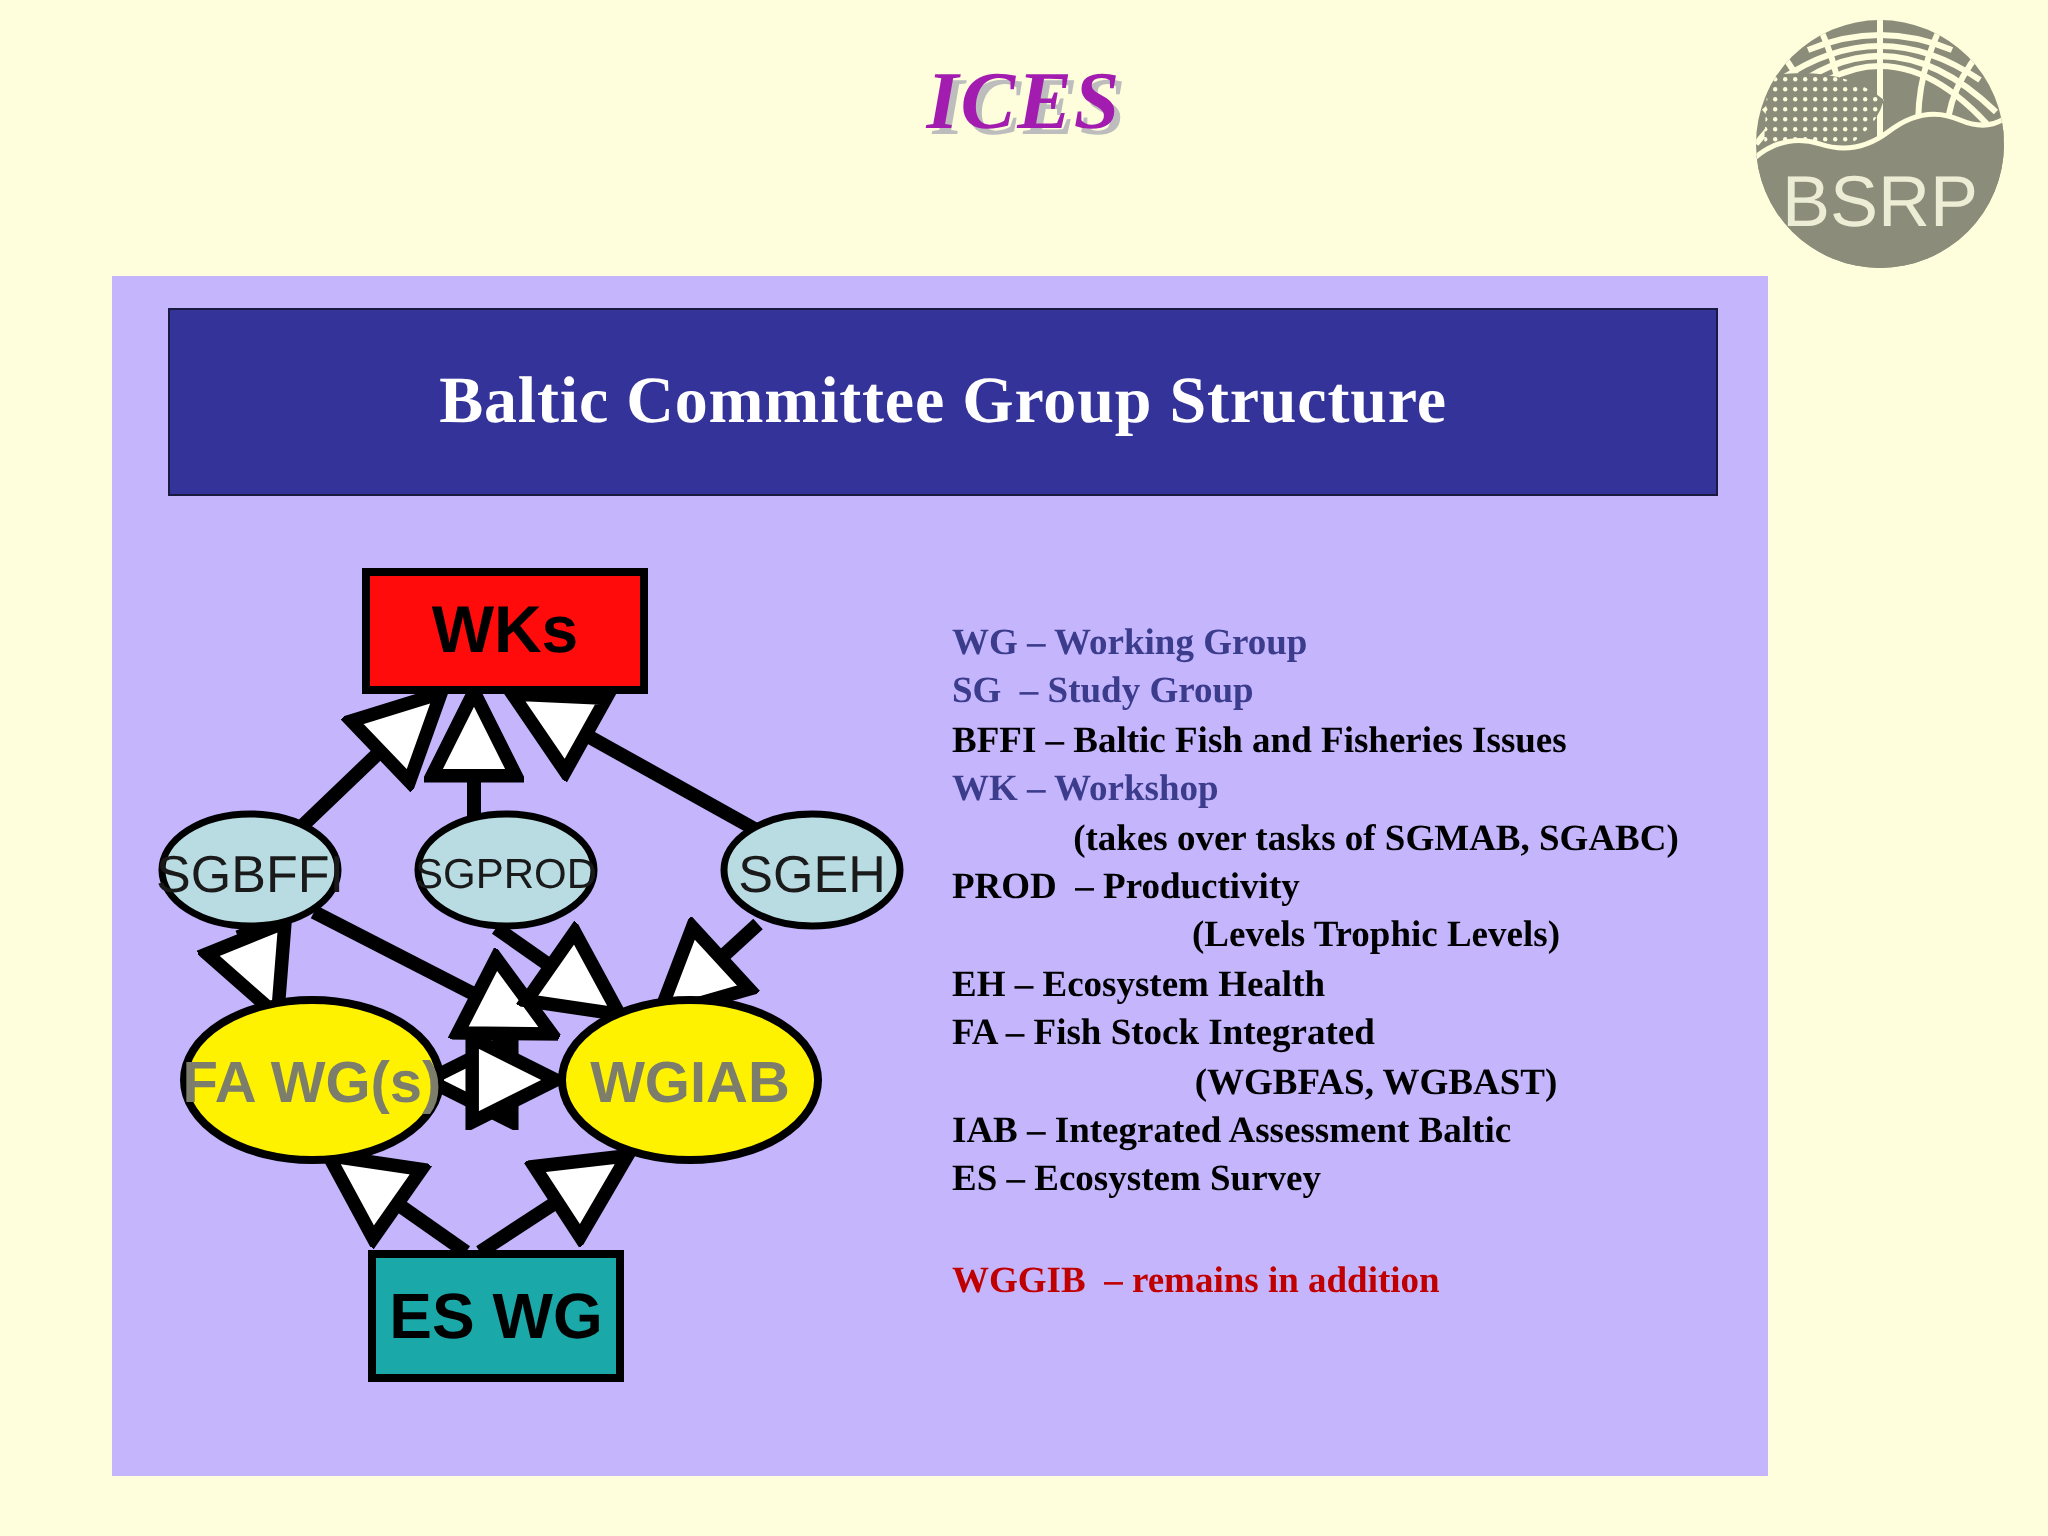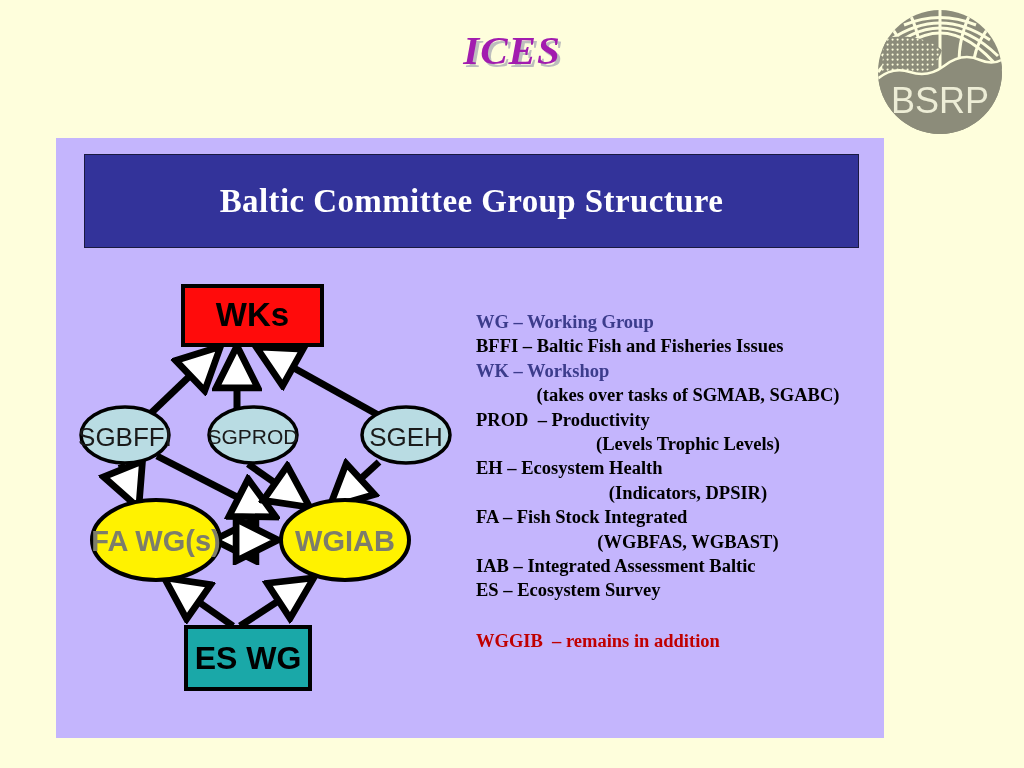--- a/index.html
+++ b/index.html
@@ -237,27 +237,27 @@
 
       <g>
         <rect x="118" y="359" width="124" height="62" fill="#1AA8A8" stroke="#000000" stroke-width="4"></rect>
         <text class="node-label-box" x="180" y="401" text-anchor="middle" font-size="32">ES WG</text>
       </g>
     </svg>
   </div>
 
   <div id="legend">
     <div class="legend-line accent-blue">WG – Working Group</div>
+    <div class="legend-line accent-blue">SG  – Study Group</div>
     <div class="legend-line">BFFI – Baltic Fish and Fisheries Issues</div>
     <div class="legend-line accent-blue">WK – Workshop</div>
     <div class="legend-line indent">(takes over tasks of SGMAB, SGABC)</div>
     <div class="legend-line">PROD  – Productivity</div>
     <div class="legend-line indent">(Levels Trophic Levels)</div>
     <div class="legend-line">EH – Ecosystem Health</div>
-    <div class="legend-line indent">(Indicators, DPSIR)</div>
     <div class="legend-line">FA – Fish Stock Integrated</div>
     <div class="legend-line indent">(WGBFAS, WGBAST)</div>
     <div class="legend-line">IAB – Integrated Assessment Baltic</div>
     <div class="legend-line">ES – Ecosystem Survey</div>
   </div>
 
   <div id="legend-note">WGGIB  – remains in addition</div>
 
 </div>
 

